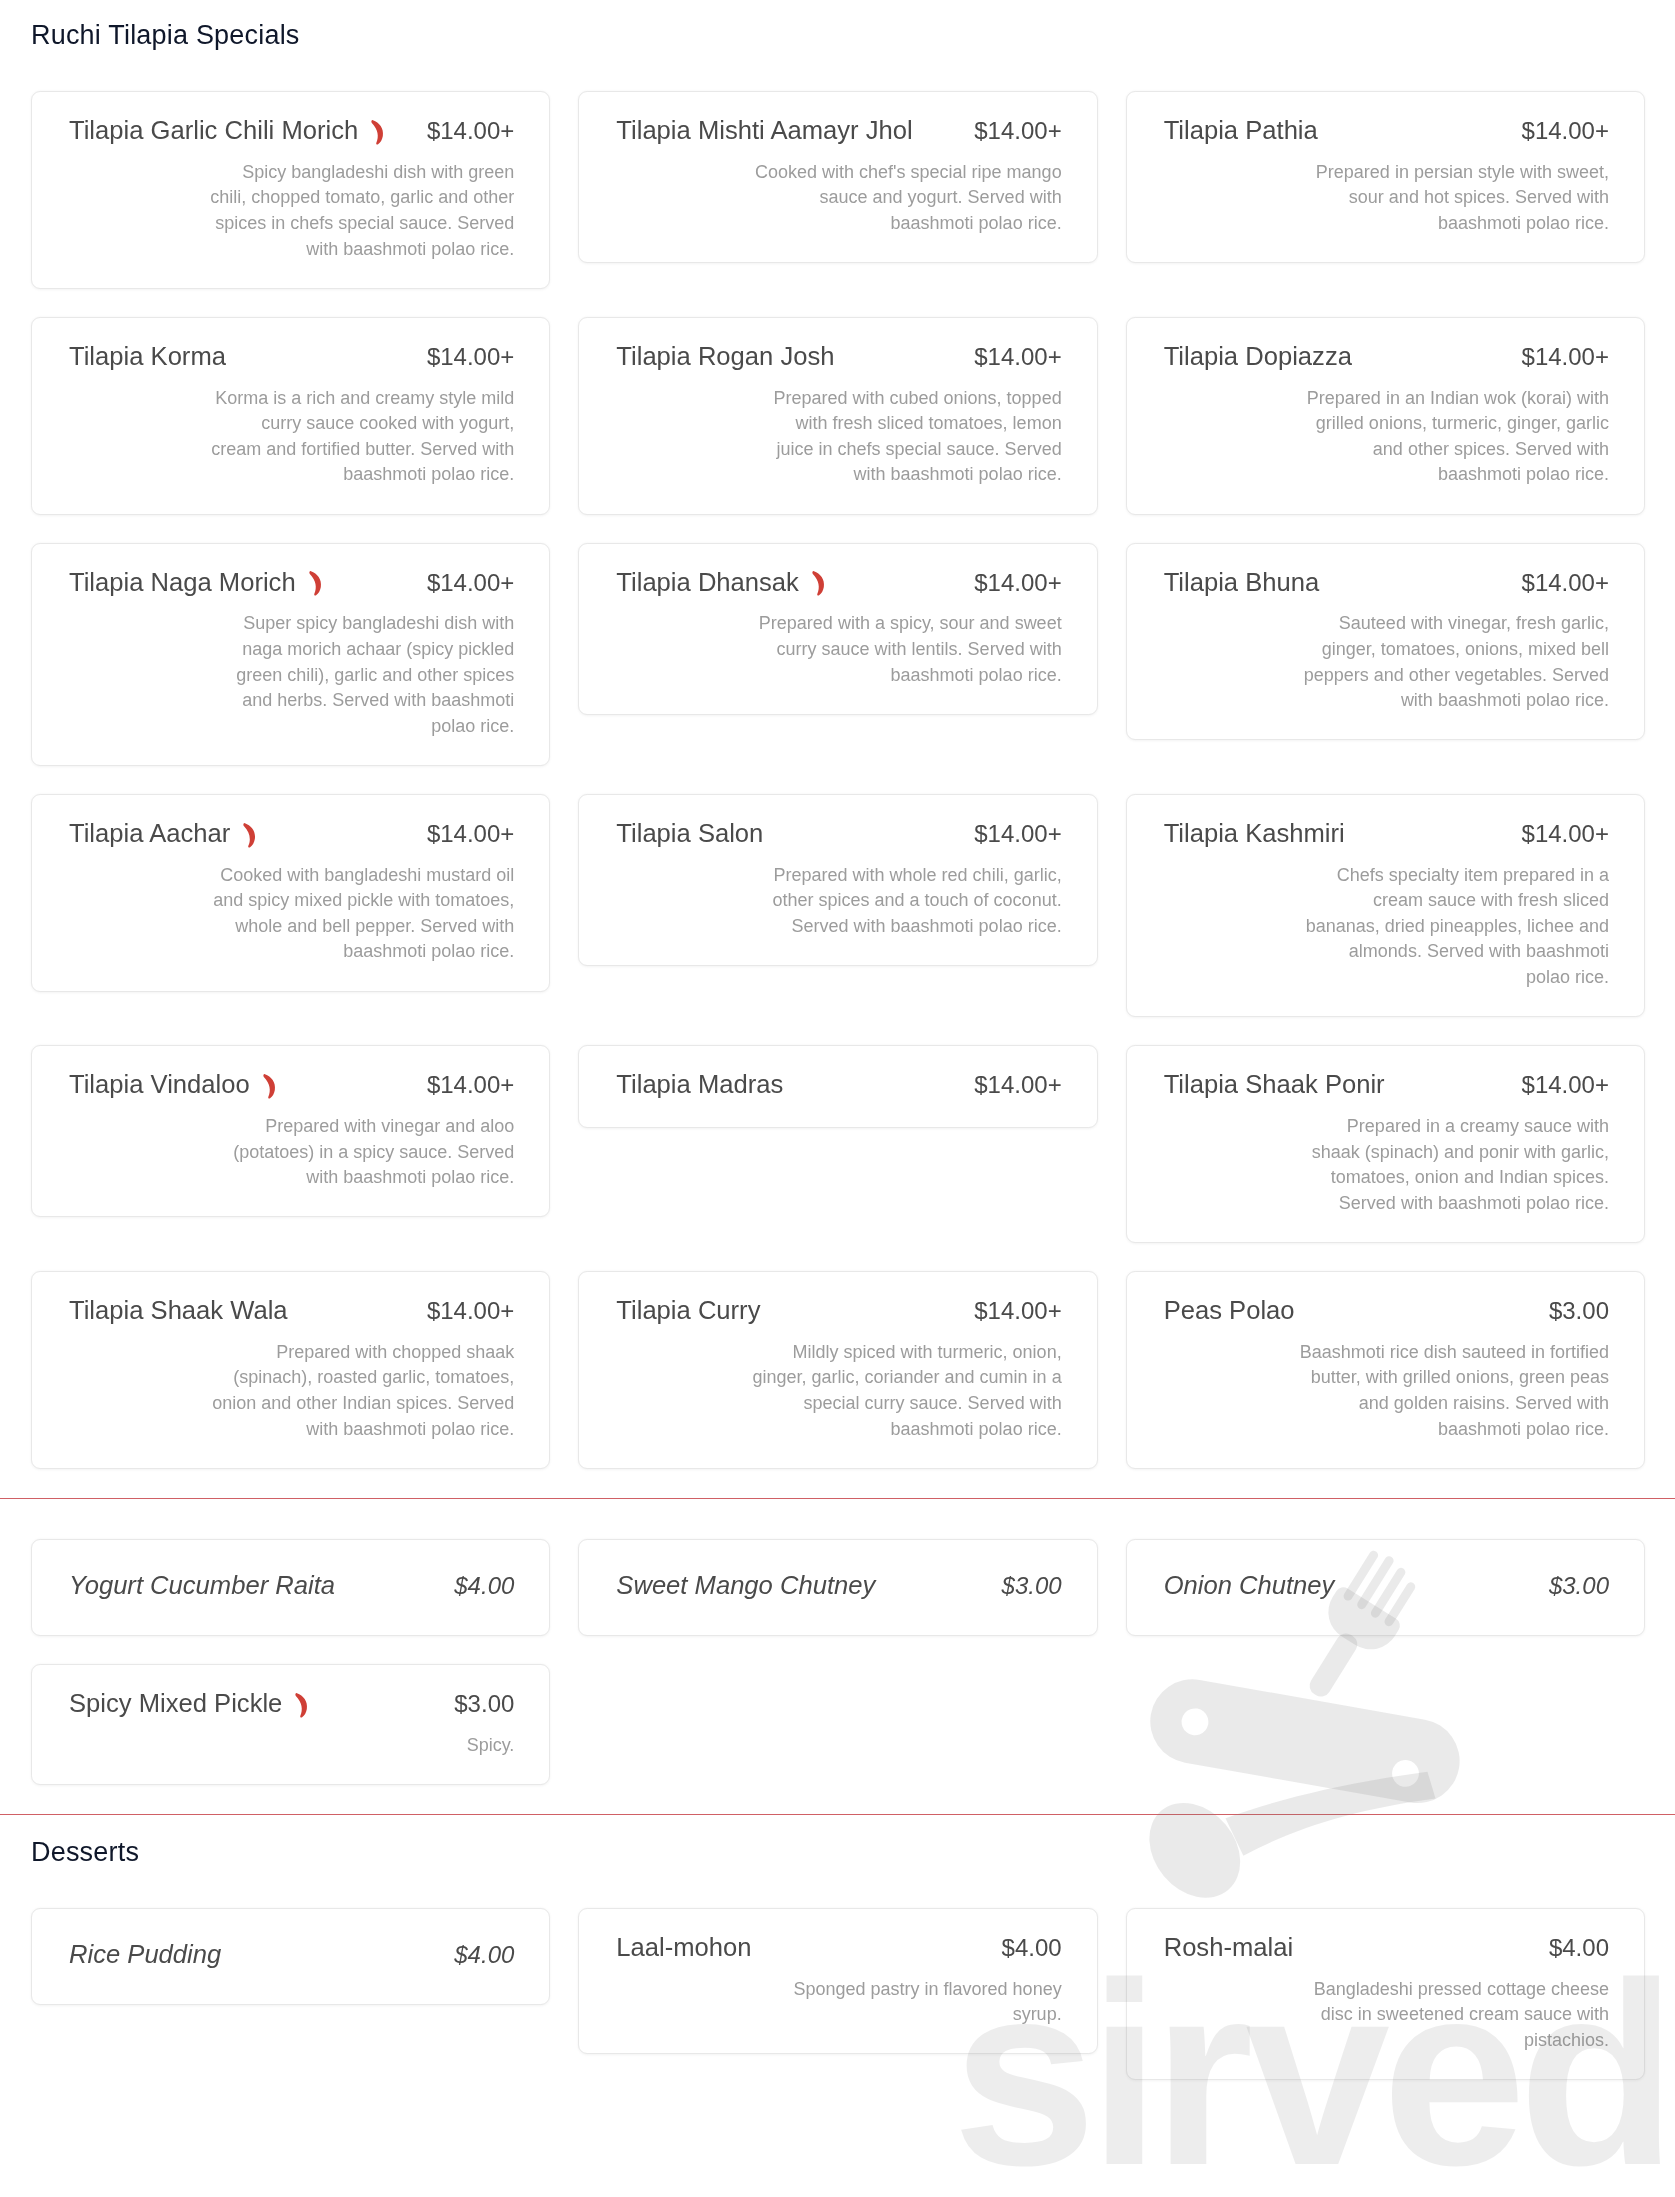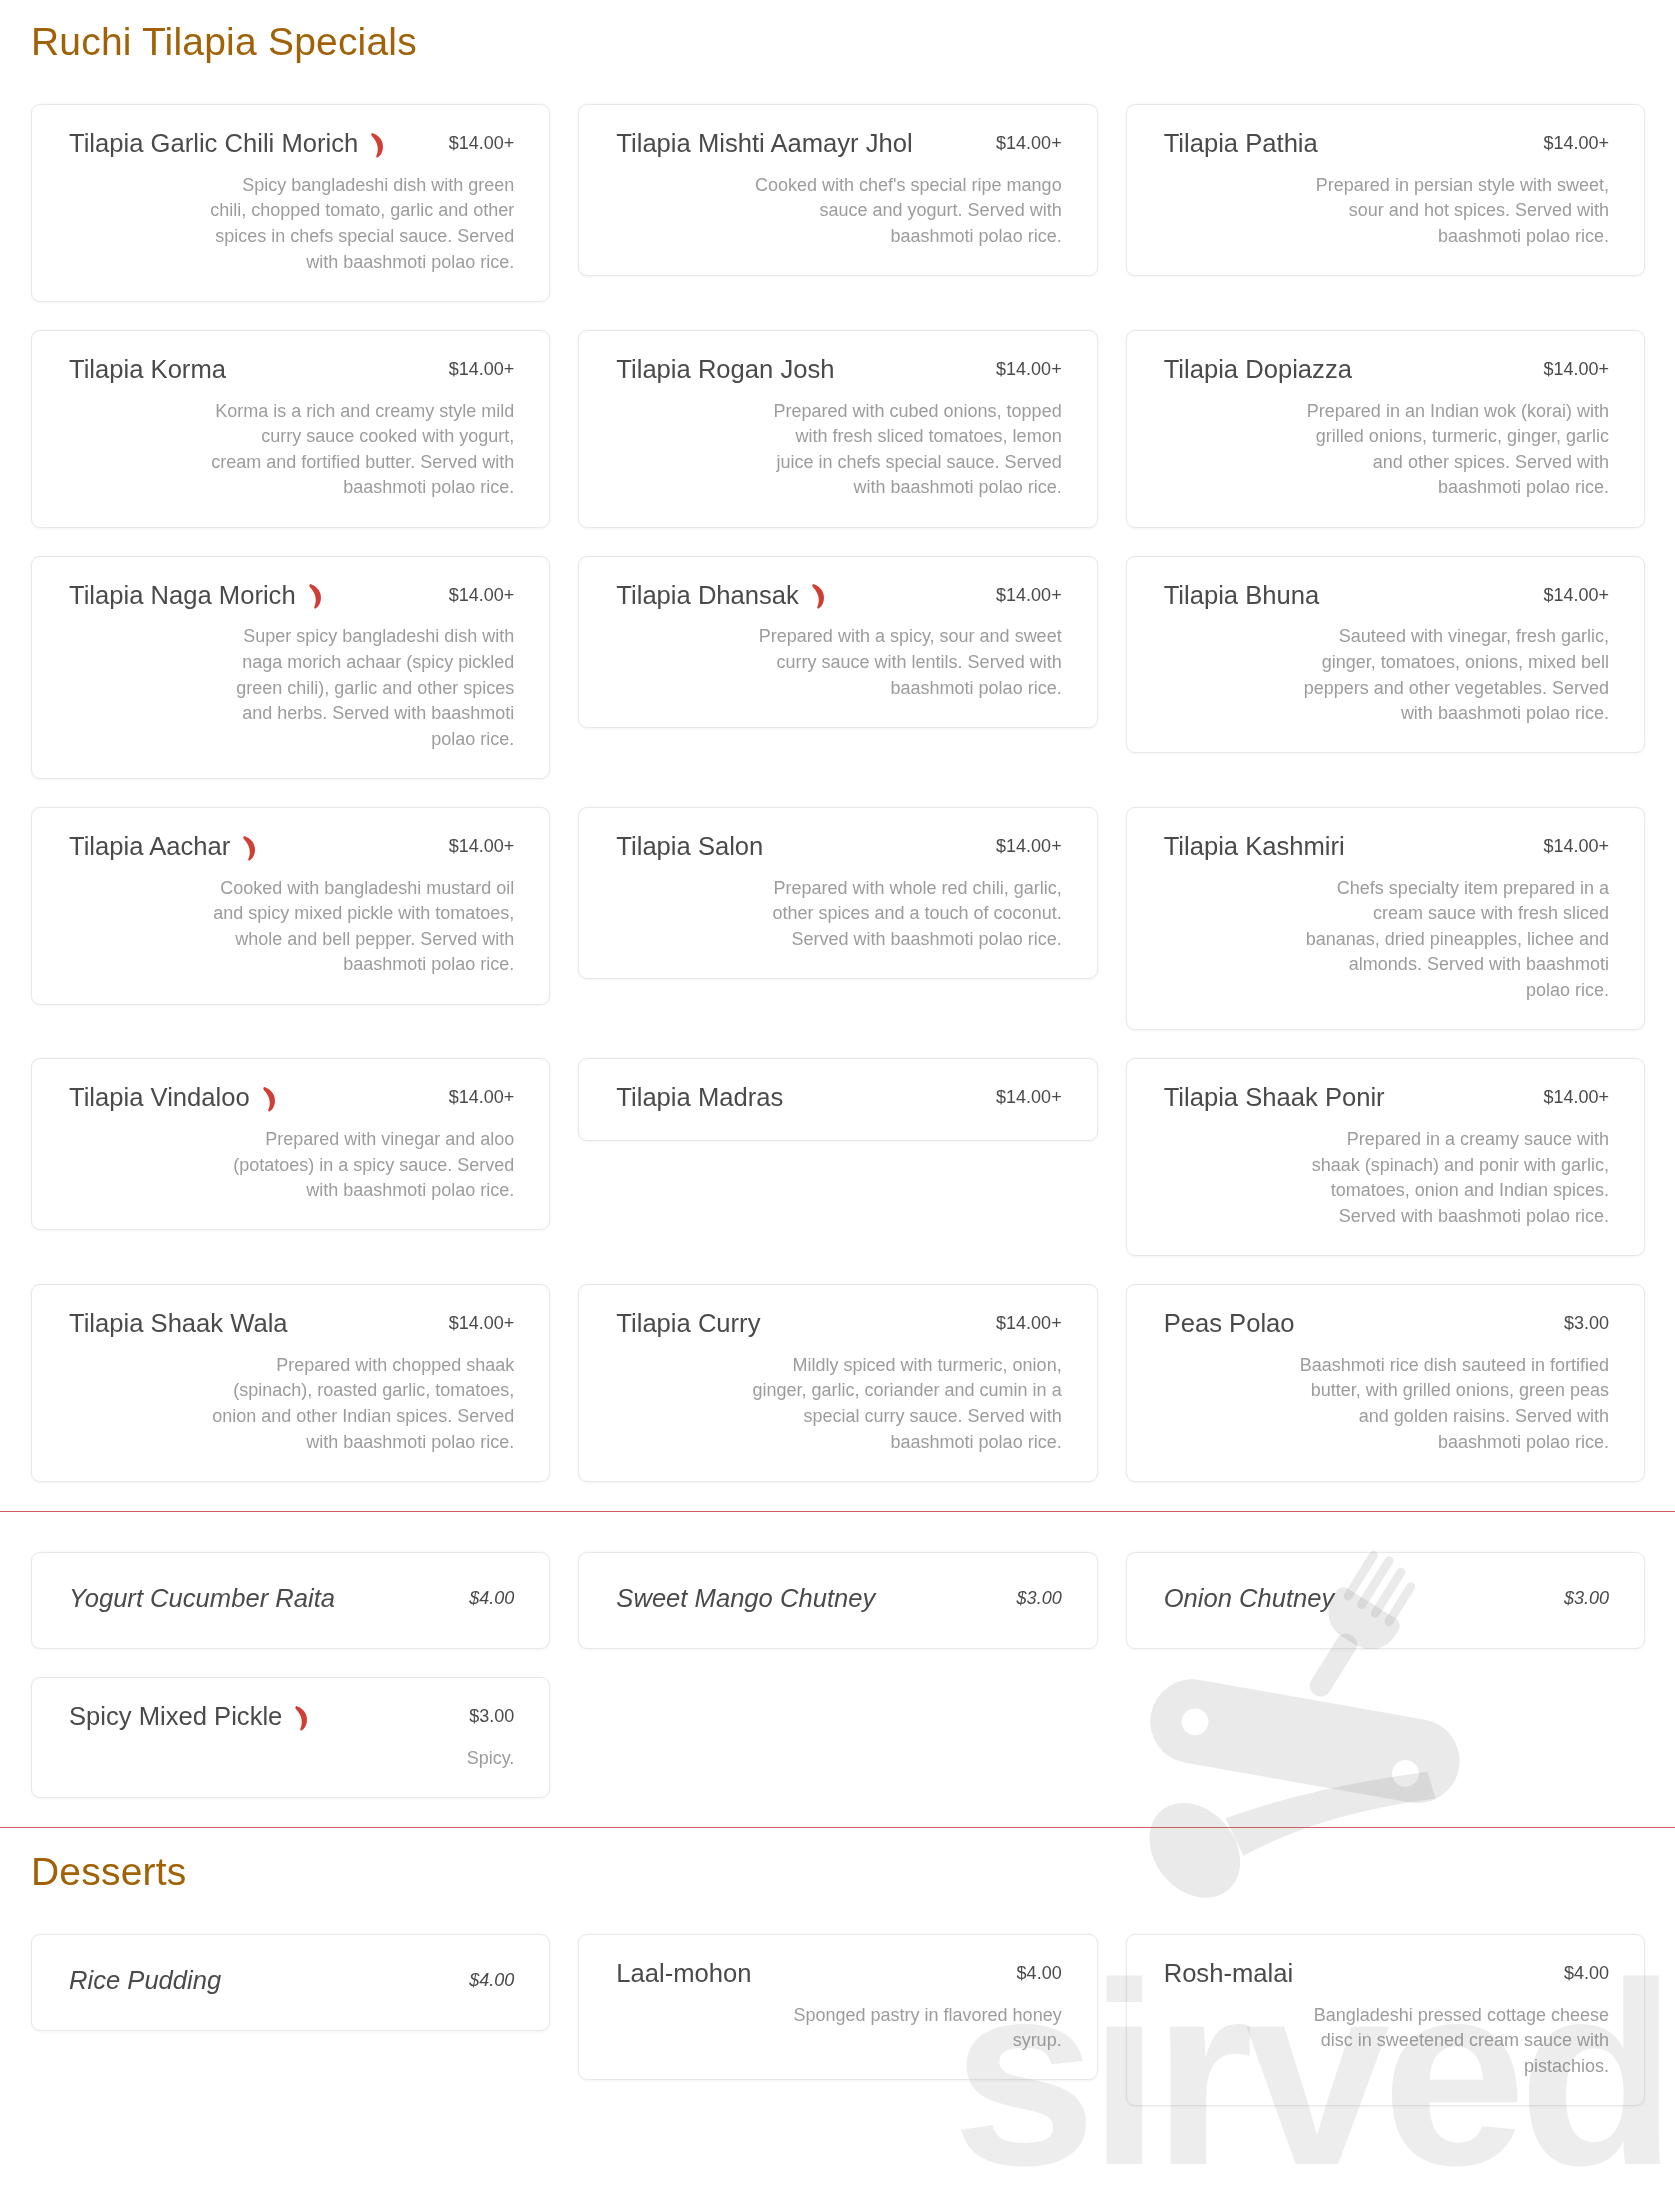--- a/index.html
+++ b/index.html
@@ -2,22 +2,22 @@
 <html style="font-size:14.6px"><head>
 <meta charset="utf-8">
 <style>
   html,body{margin:0;padding:0;}
   body{
     width:1676px;height:2198px;position:relative;overflow:hidden;
     background:#ffffff;font-family:"Liberation Sans","DejaVu Sans",sans-serif;
   }
   .content{padding:0 31px;}
   .section-title{
-    margin:22px 0 0;font-size:39px;font-weight:500;letter-spacing:0.2px;
-    color:#a16207;
+    margin:22px 0 0;font-size:27px;font-weight:500;letter-spacing:0.2px;
+    color:#0f172a;
   }
   .section-title.first{margin-top:20px;}
   .section-divider{
     border:none;border-top:1.8px solid #d06065;margin:29px -31px 0;
   }
   .menu-grid{
     margin-top:40px;display:grid;grid-template-columns:repeat(3,1fr);
     column-gap:40px;row-gap:25.6px;align-items:start;gap:28px;
   }
   .card{
@@ -27,21 +27,21 @@
   }
   .card.simple{padding:29px 35px 33px 37px;font-style:italic;}
   .card-head{display:flex;justify-content:space-between;align-items:flex-start;}
   .item-name{
     margin:0;font-size:25.6px;line-height:33px;font-weight:400;color:#4a4a4a;
     display:flex;align-items:center;
   }
   .chili{display:inline-flex;margin-left:11px;margin-top:2.7px;}
   .chili svg{width:17.4px;height:28px;display:block;}
   .price{
-    font-size:18px;line-height:33px;color:#4a4a4a;white-space:nowrap;margin-left:16.4px;
+    font-size:24px;line-height:33px;color:#4a4a4a;white-space:nowrap;margin-left:16.4px;
   }
   .desc{margin:12.8px 0 0;font-size:18px;line-height:25.6px;color:#9c9c9c;text-align:right;}
   .desc span{display:block;}
 
   
   .wm{position:absolute;pointer-events:none;z-index:50;}
   .wm-text{
     left:952px;top:1944px;font-size:260px;font-weight:700;line-height:1;
     letter-spacing:-8.2px;color:rgba(125,125,125,0.14);
   }

